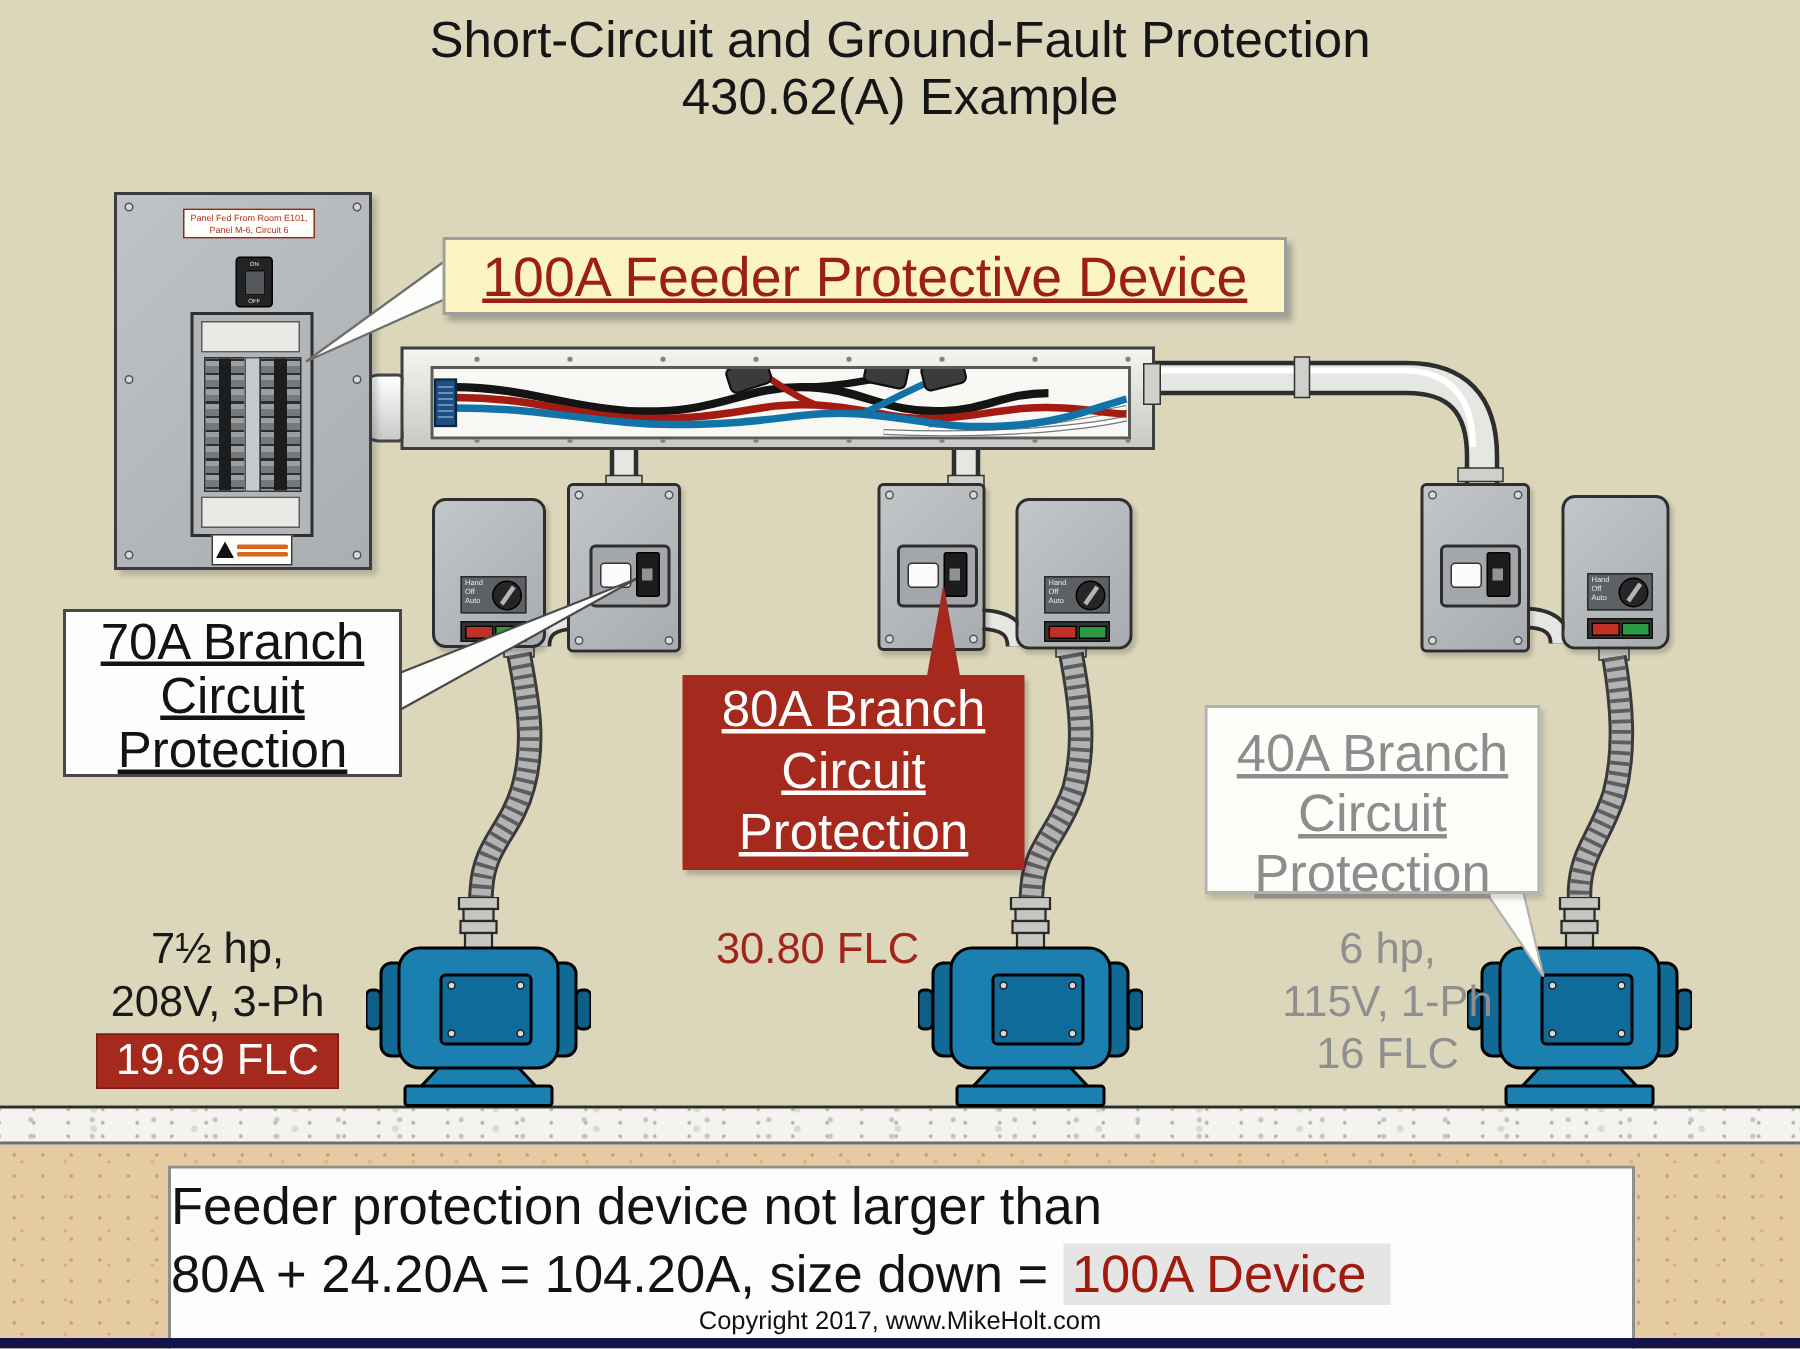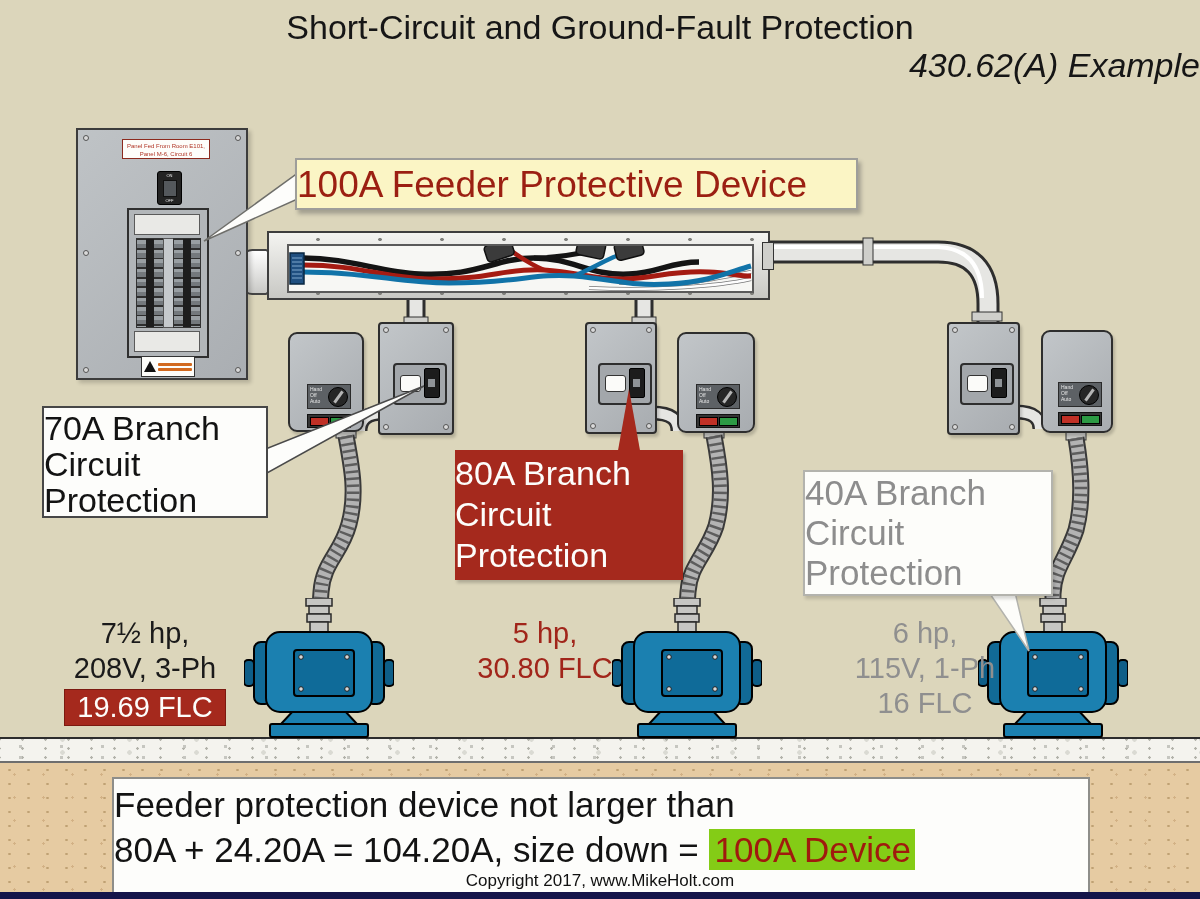--- a/index.html
+++ b/index.html
@@ -3,21 +3,21 @@
 <meta charset="utf-8">
 <style>
   html,body{margin:0;padding:0;}
   body{font-family:"Liberation Sans","DejaVu Sans",sans-serif;}
   #stage{position:relative;width:1200px;height:899px;background:#dcd6bb;overflow:hidden;}
   .abs{position:absolute;box-sizing:border-box;}
 
   
   #title{left:0;top:8px;width:1200px;text-align:center;color:#161616;z-index:5;}
   #title .t-line{font-size:34px;line-height:38px;}
-  #title .t-italic{font-style:italic;text-align:right;}
+  #title .t-italic{}
 
   
   #floor{left:0;top:737px;width:1200px;height:26px;background-color:#f4f3ee;
     background-image:radial-gradient(circle,#c6c6c0 1.5px,transparent 2px),
                      radial-gradient(circle,#b2b2aa 1px,transparent 1.5px),
                      radial-gradient(circle,#dadad3 2px,transparent 2.5px);
     background-size:41px 11px,23px 9px,67px 13px;background-position:0 2px,11px 5px,29px 7px;
     border-top:2px solid #2d2d2d;border-bottom:2px solid #6e6e6e;z-index:1;}
   #ground{left:0;top:763px;width:1200px;height:136px;background-color:#e6cba2;
     background-image:radial-gradient(circle,#bfa173 1px,transparent 1.4px),
@@ -70,40 +70,40 @@
   .hoa{position:absolute;left:17px;top:50px;width:42px;height:23px;background:#5d6165;border:1.5px solid #2a2a2a;}
   .hoa .hoa-txt{position:absolute;left:2px;top:1px;font-size:5px;line-height:6px;color:#e8e8e8;}
   .hoa .knob{position:absolute;right:2px;top:2px;width:18px;height:18px;border-radius:50%;background:#262626;border:1px solid #000;}
   .hoa .knob i{position:absolute;left:8px;top:2px;width:3px;height:14px;background:#b5b5b5;display:block;transform:rotate(35deg);}
   .pilots{position:absolute;left:17px;top:80px;width:42px;height:12px;background:#343434;border:1px solid #111;}
   .pilots .pl{position:absolute;top:2px;width:17px;height:7px;border:1px solid #000;}
   .pilots .pl.red{left:2px;background:#c03026;}
   .pilots .pl.grn{left:22px;background:#2c9a44;}
 
   
-  .callout{z-index:7;text-align:left;}
+  .callout{z-index:7;text-align:center;text-decoration:underline;}
   #feeder-label{left:295px;top:158px;width:563px;height:52px;background:#fbf5c5;border:2px solid #9e9e9a;
     color:#9b1f12;font-size:37px;line-height:49px;box-shadow:3px 4px 4px rgba(80,80,80,.4);}
   #b70{left:42px;top:406px;width:226px;height:112px;background:#fdfdfb;border:2px solid #474747;
     color:#131313;font-size:34px;line-height:36px;padding-top:2px;}
   #b80{left:455px;top:450px;width:228px;height:130px;background:#a5291d;color:#fdfdfb;font-size:34px;line-height:41px;padding-top:3px;box-shadow:2px 3px 3px rgba(0,0,0,.2);}
-  #b40{left:803px;top:470px;width:250px;height:126px;background:#fdfdfa;border:2px solid #b3b3ad;
-    color:#8d8d8d;font-size:35px;line-height:40px;padding-top:1px;box-shadow:2px 3px 3px rgba(0,0,0,.15);}
+  #b40{left:803px;top:470px;width:224px;height:126px;background:#fdfdfa;border:2px solid #b3b3ad;
+    color:#8d8d8d;font-size:35px;line-height:40px;padding-top:11px;box-shadow:2px 3px 3px rgba(0,0,0,.15);}
 
   
   .spec{z-index:5;text-align:center;font-size:29px;line-height:35px;}
   #spec1{left:28px;top:616px;width:234px;color:#1a1a1a;}
   #spec1 .flc{display:inline-block;margin-top:3px;background:#a5291d;color:#fdfdfb;padding:0 12px;border:1px solid #7c1a10;}
   #spec2{left:438px;top:616px;width:214px;color:#a1251a;}
   #spec3{left:813px;top:616px;width:224px;color:#8f8f8f;}
 
   
   #summary{left:112px;top:777px;width:978px;height:126px;background:#fdfdfb;border:2px solid #8e8e8a;
     z-index:5;text-align:left;color:#131313;font-size:35px;line-height:45px;padding-top:3px;}
-  #summary .hl{background:#84cc16;color:#a01a0e;padding:1px 4px 1px 6px;}
+  #summary .hl{background:#e5e5e5;color:#a01a0e;padding:1px 16px 1px 6px;}
   #copyright{left:0;top:871px;width:1200px;text-align:center;font-size:17px;color:#111;z-index:5;}
 
   .layer{left:0;top:0;z-index:2;pointer-events:none;}
   .layer.tails{z-index:6;}
   .motor-svg{z-index:4;}
 </style>
 </head>
 <body>
 
 <div id="stage">
@@ -425,21 +425,20 @@
     <div>Circuit</div>
     <div>Protection</div>
   </div>
 
   <div class="abs spec" id="spec1">
     <div>7½ hp,</div>
     <div>208V, 3-Ph</div>
     <div class="flc">19.69 FLC</div>
   </div>
   <div class="abs spec" id="spec2">
-    <div>5 hp,</div>
     <div>30.80 FLC</div>
   </div>
   <div class="abs spec" id="spec3">
     <div>6 hp,</div>
     <div>115V, 1-Ph</div>
     <div>16 FLC</div>
   </div>
 
   <div class="abs" id="summary">
     <div>Feeder protection device not larger than</div>

